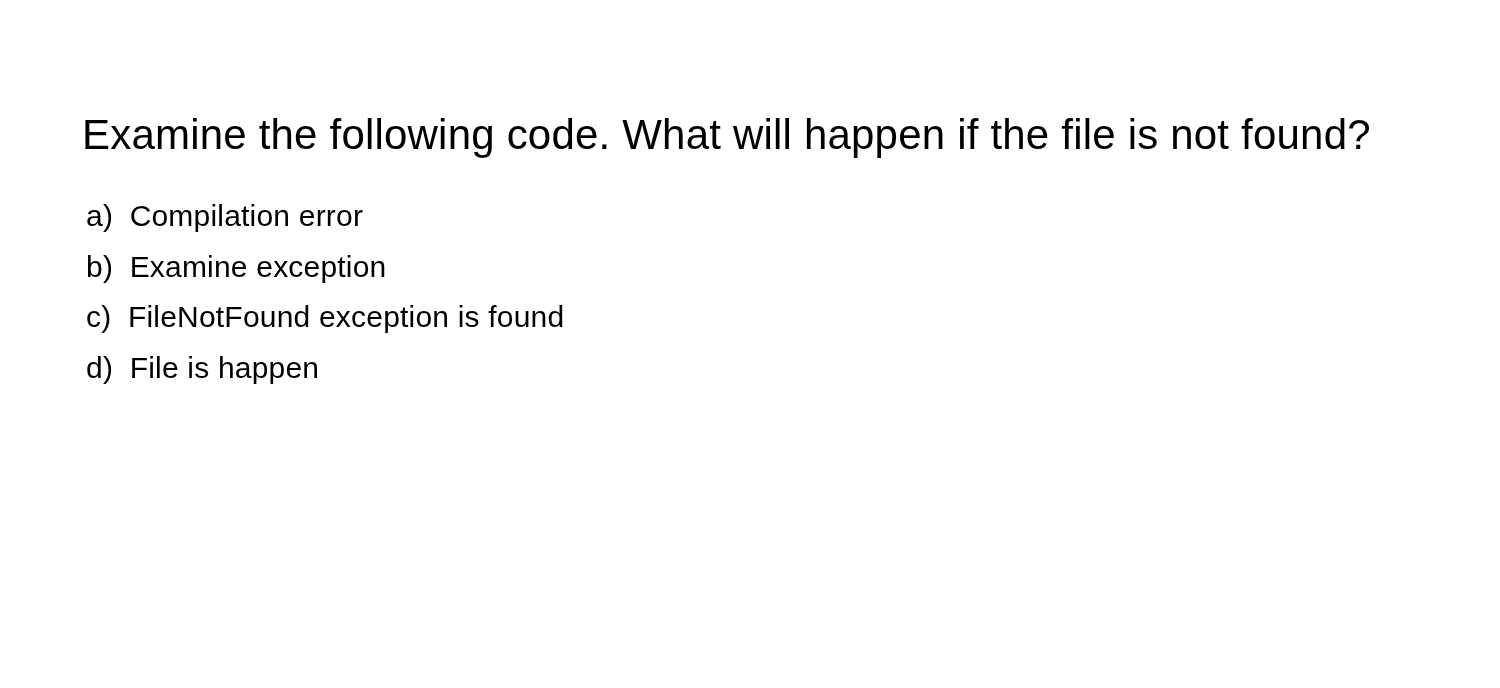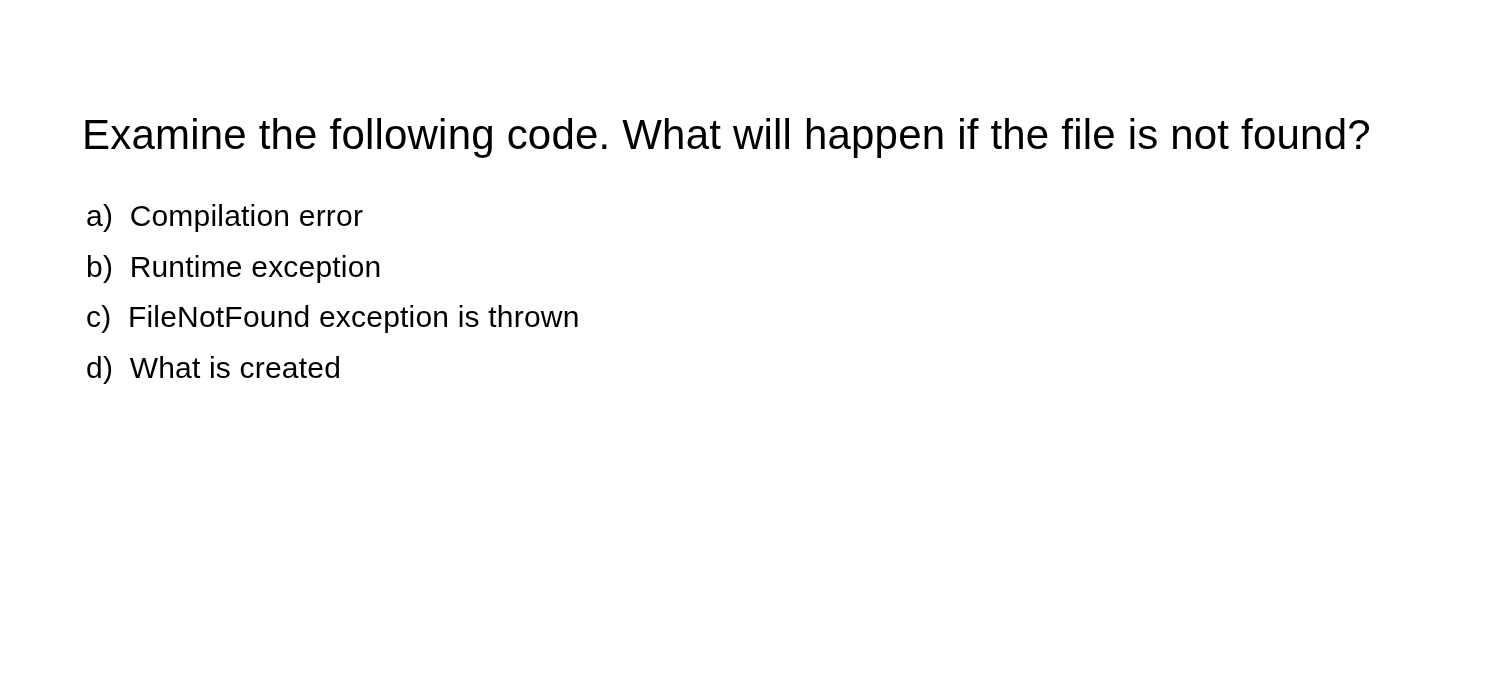--- a/index.html
+++ b/index.html
@@ -35,24 +35,24 @@
 
 <div class="question-text">Examine the following code. What will happen if the file is not found?</div>
 
 <div class="option">
   <span>a)</span>
   <span>Compilation error</span>
 </div>
 
 <div class="option">
   <span>b)</span>
-  <span>Runtime exception</span>
+  <span>Examine exception</span>
 </div>
 
 <div class="option">
   <span>c)</span>
-  <span>FileNotFound exception is thrown</span>
+  <span>FileNotFound exception is found</span>
 </div>
 
 <div class="option">
   <span>d)</span>
-  <span>What is created</span>
+  <span>File is happen</span>
 </div>
 
 </body></html>

